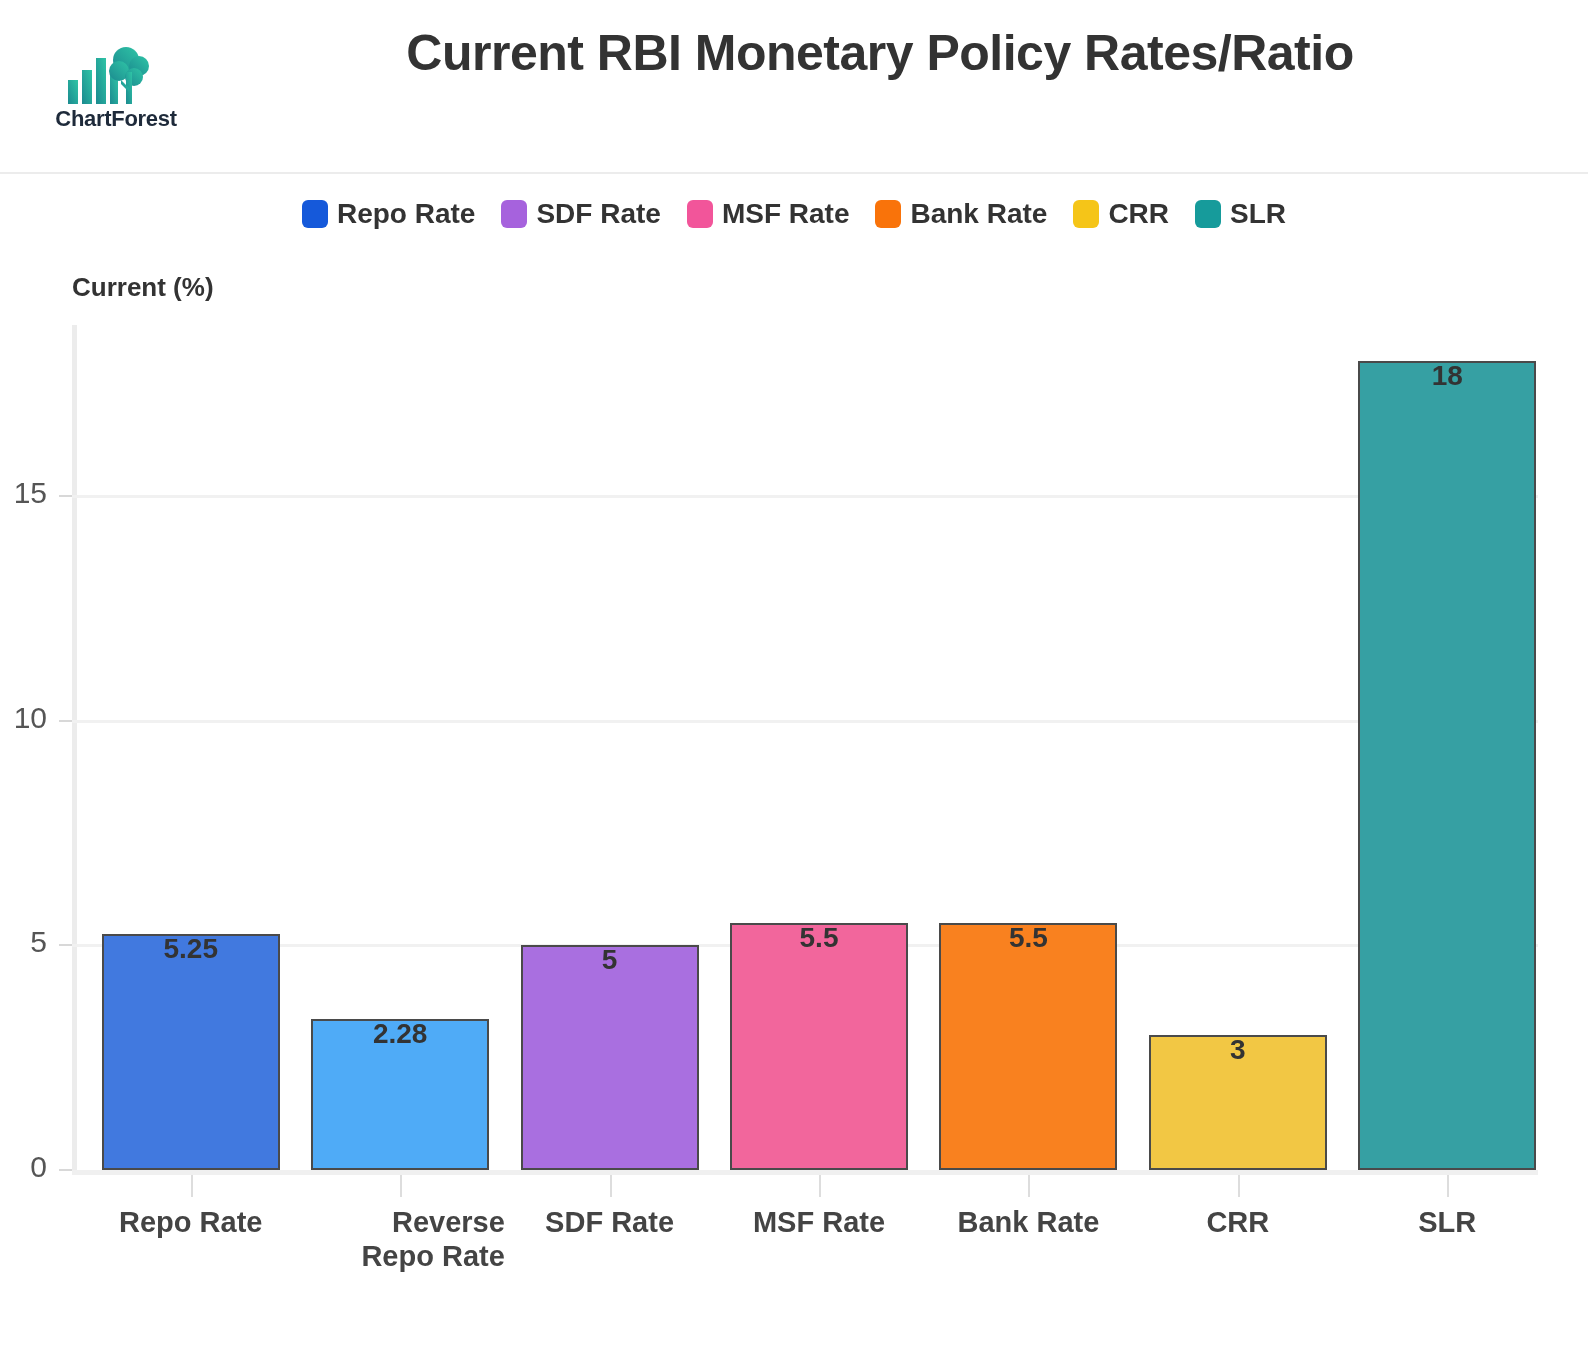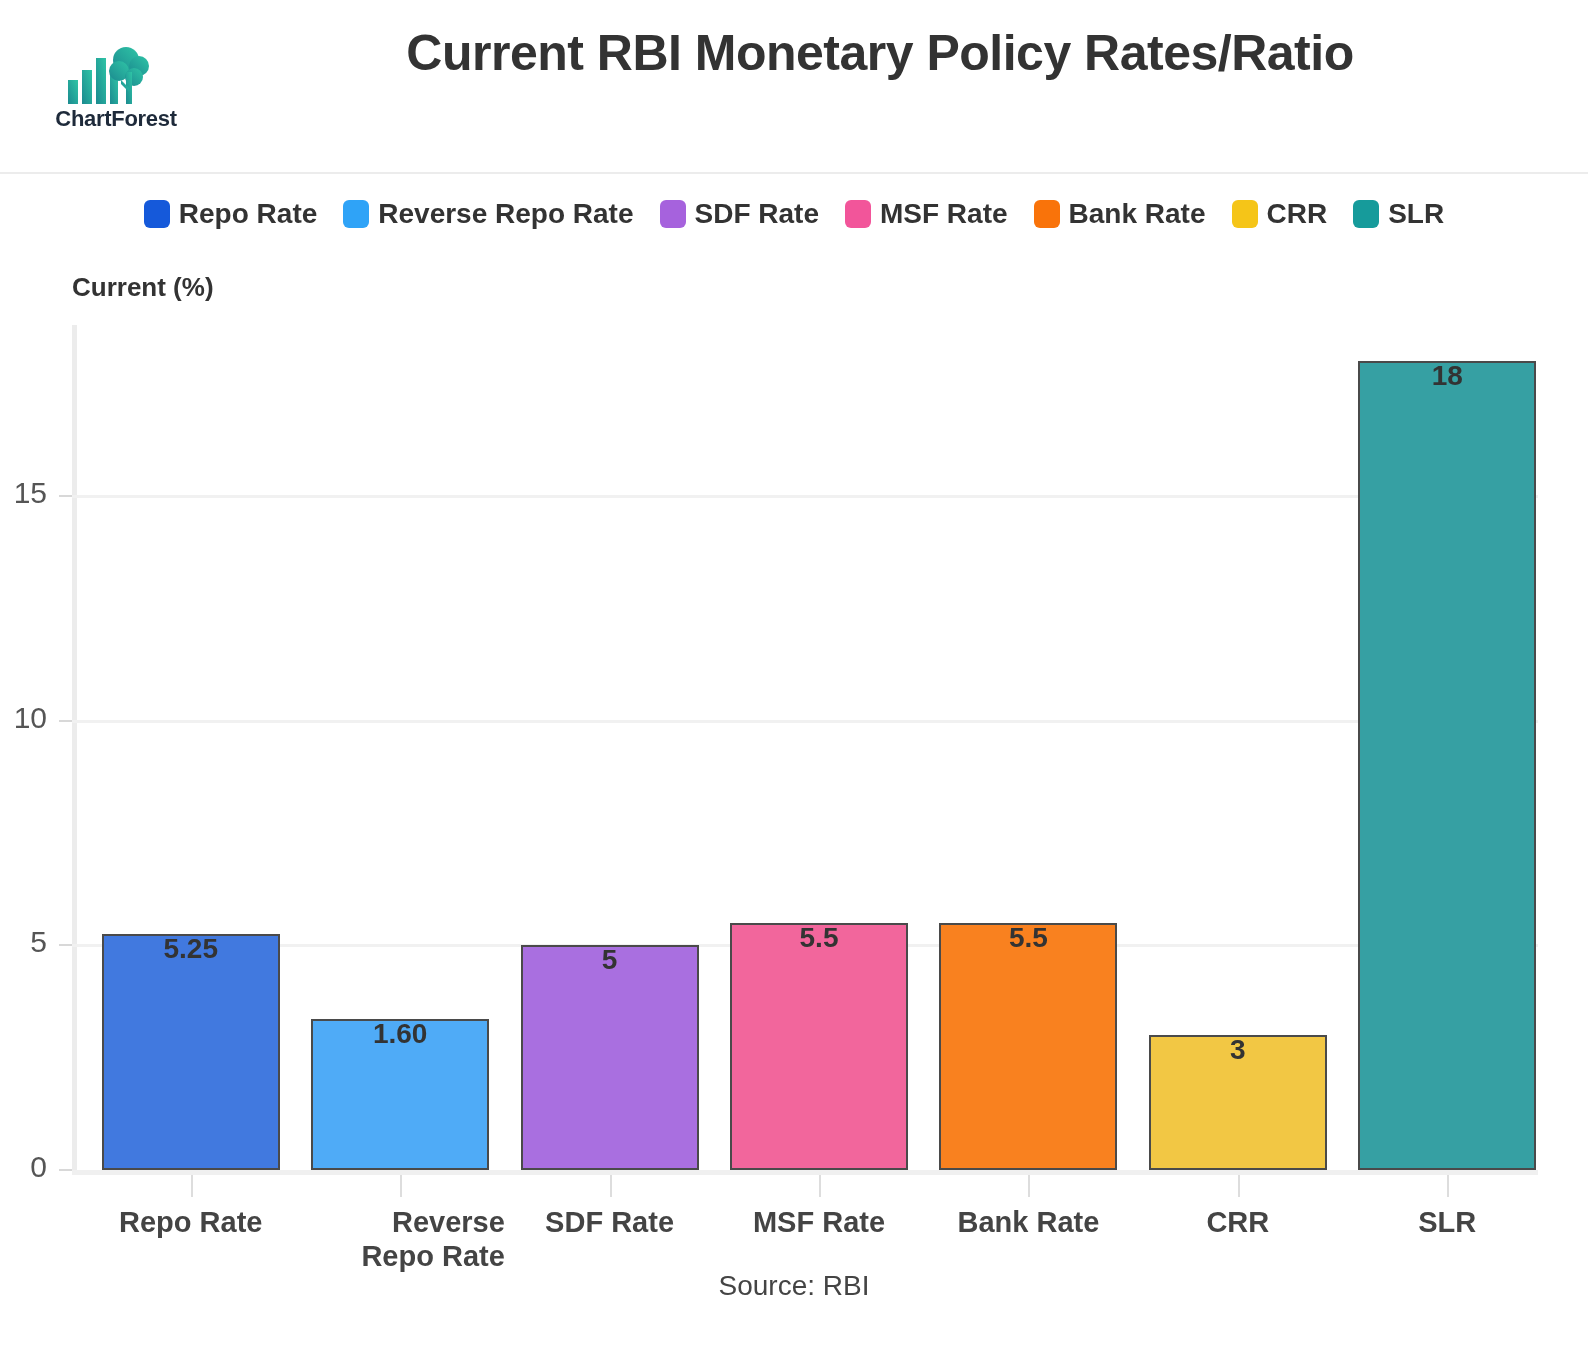--- a/index.html
+++ b/index.html
@@ -228,24 +228,20 @@
       <div id="logo-text">ChartForest</div>
     </div>
   </div>
 
   <div id="legend">
       <div class="legend-item">
         <span class="legend-swatch" style="background: rgb(21, 89, 218);"></span>
         <span class="legend-label">Repo Rate</span>
       </div>
       <div class="legend-item">
-        <span class="legend-swatch" style="background: rgb(47, 163, 247);"></span>
-        <span class="legend-label">Reverse Repo Rate</span>
-      </div>
-      <div class="legend-item">
         <span class="legend-swatch" style="background: rgb(166, 98, 221);"></span>
         <span class="legend-label">SDF Rate</span>
       </div>
       <div class="legend-item">
         <span class="legend-swatch" style="background: rgb(242, 85, 154);"></span>
         <span class="legend-label">MSF Rate</span>
       </div>
       <div class="legend-item">
         <span class="legend-swatch" style="background: rgb(249, 115, 10);"></span>
         <span class="legend-label">Bank Rate</span>
@@ -274,21 +270,21 @@
       <div class="ytick-mark" style="top: 394.532px; left: -13px;"></div>
       <div class="ytick-label" style="top: 375.532px; left: -85px;">10</div>
       <div class="gridline" style="top: 169.798px;"></div>
       <div class="ytick-mark" style="top: 169.798px; left: -13px;"></div>
       <div class="ytick-label" style="top: 150.798px; left: -85px;">15</div>
       <div class="bar" style="left: 29.7143px; top: 609.029px; width: 178px; height: 235.971px; background: rgb(65, 121, 223);"></div>
       <div class="bar-value" style="left: 29.7143px; width: 178px; top: 564.029px;">5.25</div>
       <div class="xtick-mark" style="left: 118.714px;"></div>
       <div class="xtick-label" style="left: 14px; width: 209.429px;">Repo Rate</div>
       <div class="bar" style="left: 239.143px; top: 694.428px; width: 178px; height: 150.572px; background: rgb(79, 171, 247);"></div>
-      <div class="bar-value" style="left: 239.143px; width: 178px; top: 649.428px;">1.60</div>
+      <div class="bar-value" style="left: 239.143px; width: 178px; top: 649.428px;">2.28</div>
       <div class="xtick-mark" style="left: 328.143px;"></div>
       <div class="xtick-label" style="left: 223.429px; width: 209.429px; text-align: right;">Reverse<br>Repo Rate</div>
       <div class="bar" style="left: 448.571px; top: 620.266px; width: 178px; height: 224.734px; background: rgb(169, 111, 224);"></div>
       <div class="bar-value" style="left: 448.571px; width: 178px; top: 575.266px;">5</div>
       <div class="xtick-mark" style="left: 537.571px;"></div>
       <div class="xtick-label" style="left: 432.857px; width: 209.429px;">SDF Rate</div>
       <div class="bar" style="left: 658px; top: 597.793px; width: 178px; height: 247.207px; background: rgb(242, 102, 156);"></div>
       <div class="bar-value" style="left: 658px; width: 178px; top: 552.793px;">5.5</div>
       <div class="xtick-mark" style="left: 747px;"></div>
       <div class="xtick-label" style="left: 642.286px; width: 209.429px;">MSF Rate</div>
@@ -299,15 +295,14 @@
       <div class="bar" style="left: 1076.86px; top: 710.16px; width: 178px; height: 134.84px; background: rgb(242, 199, 68);"></div>
       <div class="bar-value" style="left: 1076.86px; width: 178px; top: 665.16px;">3</div>
       <div class="xtick-mark" style="left: 1165.86px;"></div>
       <div class="xtick-label" style="left: 1061.14px; width: 209.429px;">CRR</div>
       <div class="bar" style="left: 1286.29px; top: 35.9574px; width: 178px; height: 809.043px; background: rgb(54, 160, 163);"></div>
       <div class="bar-value" style="left: 1286.29px; width: 178px; top: -9.04255px;">18</div>
       <div class="xtick-mark" style="left: 1375.29px;"></div>
       <div class="xtick-label" style="left: 1270.57px; width: 209.429px;">SLR</div>
     </div>
 
-  <div id="source">Source: RBI</div>
 
 </div>
 
 </body></html>

